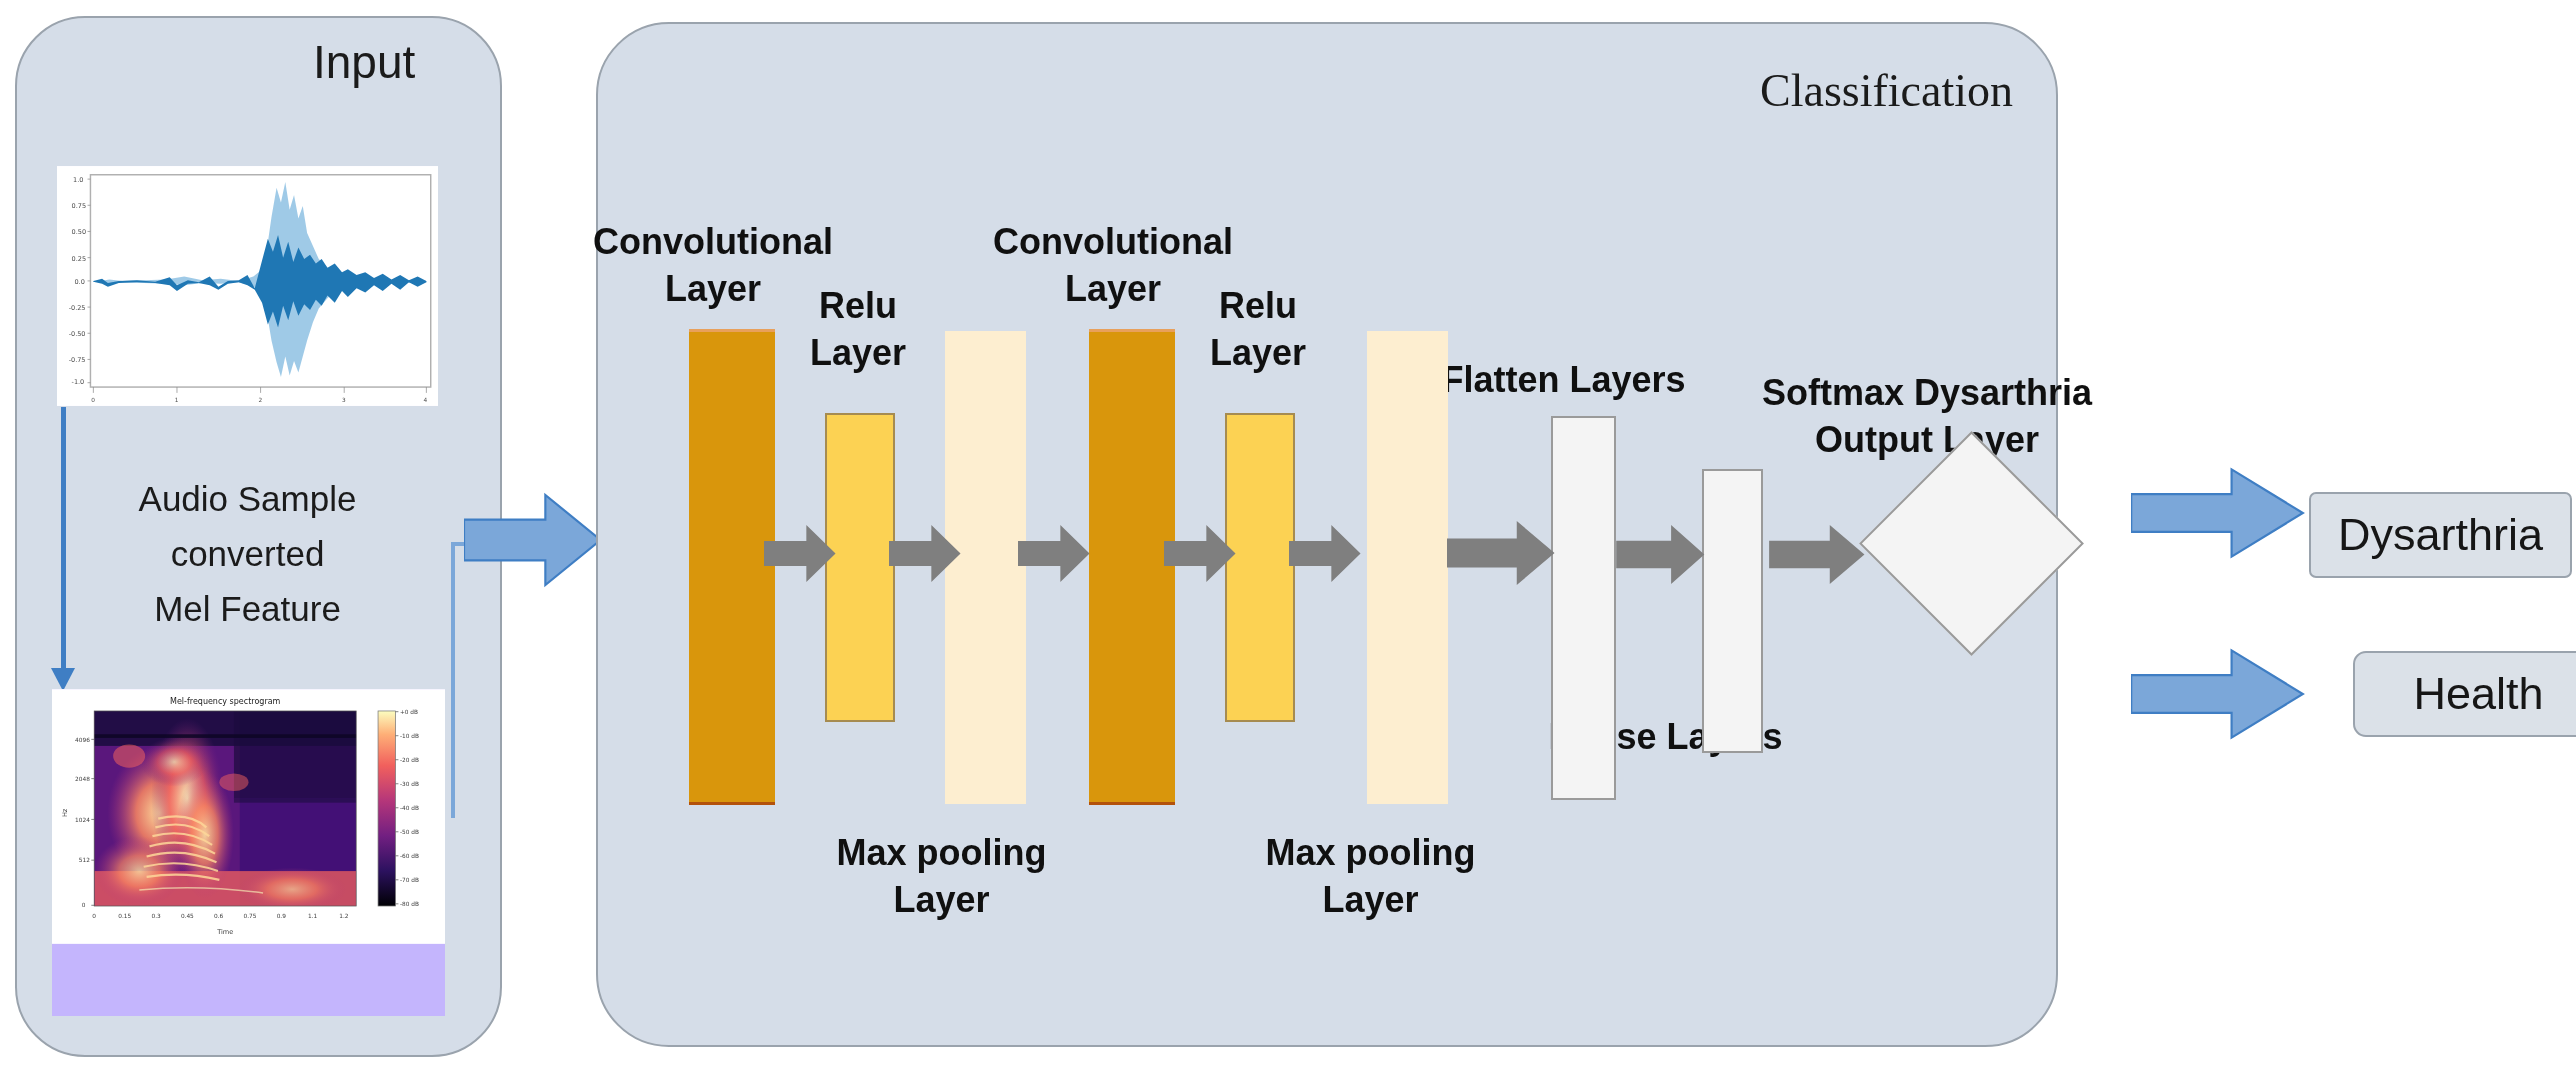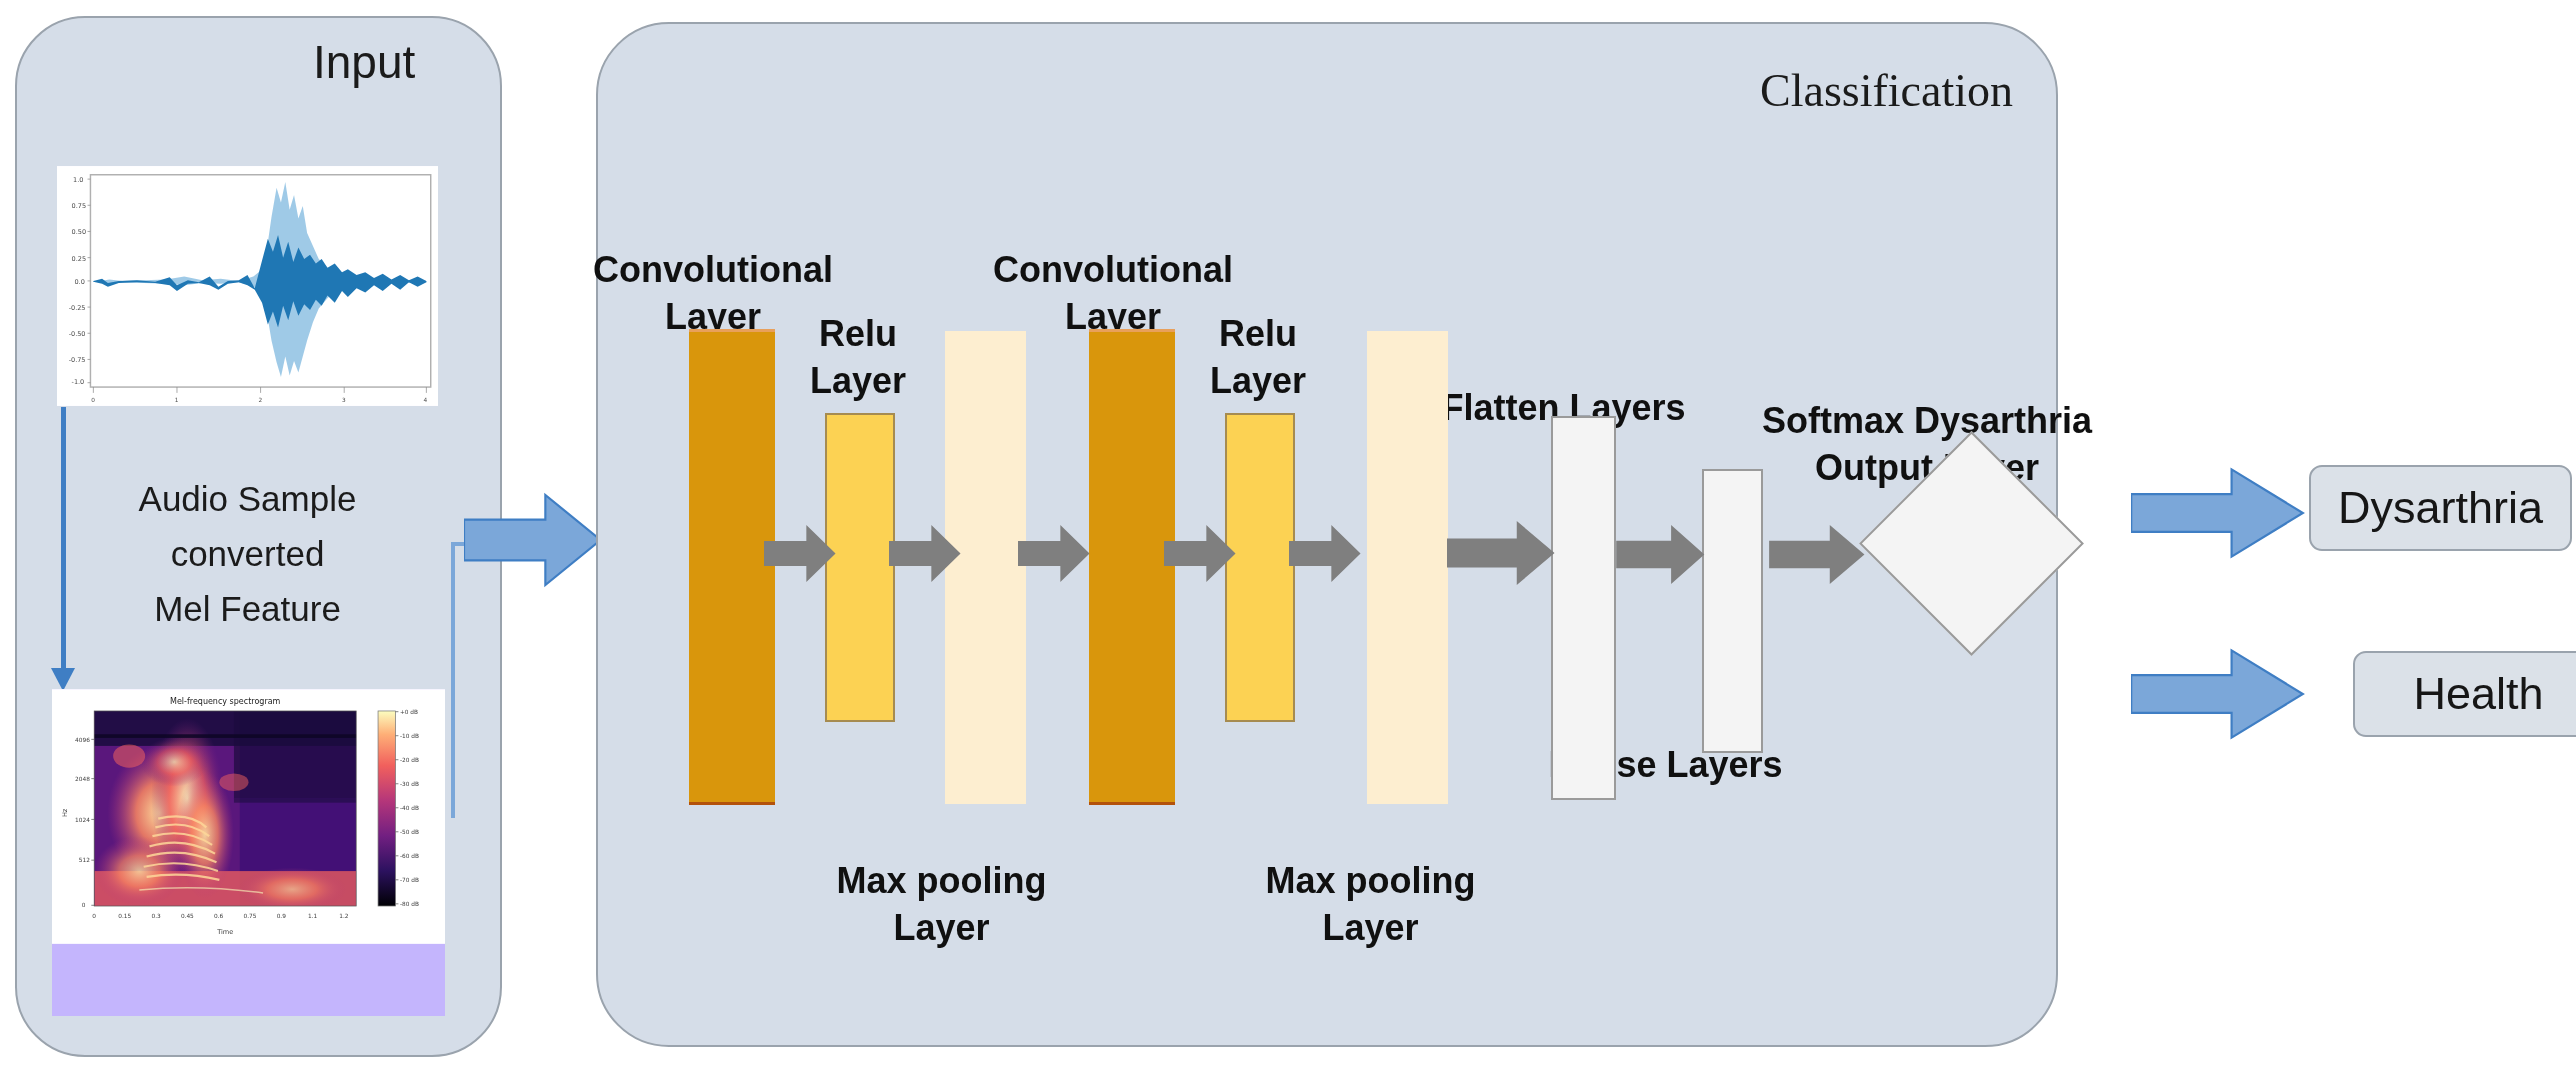--- a/index.html
+++ b/index.html
@@ -108,37 +108,36 @@
 
   
   .net-label {
     position: absolute;
     font-size: 36px;
     line-height: 47px;
     font-weight: bold;
     color: #101010;
     text-align: center;
     white-space: pre-line;
-    margin-top: 28px;
   }
 
   
   .out-box {
     position: absolute;
     background: #dbe1e8;
     border: 2.2px solid #9aa3ad;
     border-radius: 13px;
     box-sizing: border-box;
     display: flex;
     align-items: center;
     justify-content: center;
     font-size: 45px;
     color: #161616;
   }
-  #out-dysarthria { left: 2309px; top: 465px; width: 263px; height: 86px; }
+  #out-dysarthria { left: 2309px; top: 492px; width: 263px; height: 86px; border-radius: 7px; }
   #out-health     { left: 2309px; top: 651px; width: 251px; height: 86px; margin-left: 44px; }
 
   
   #softmax-diamond {
     position: absolute;
     left: 1892px;
     top: 464px;
     width: 159px;
     height: 159px;
     background: #f4f4f4;

